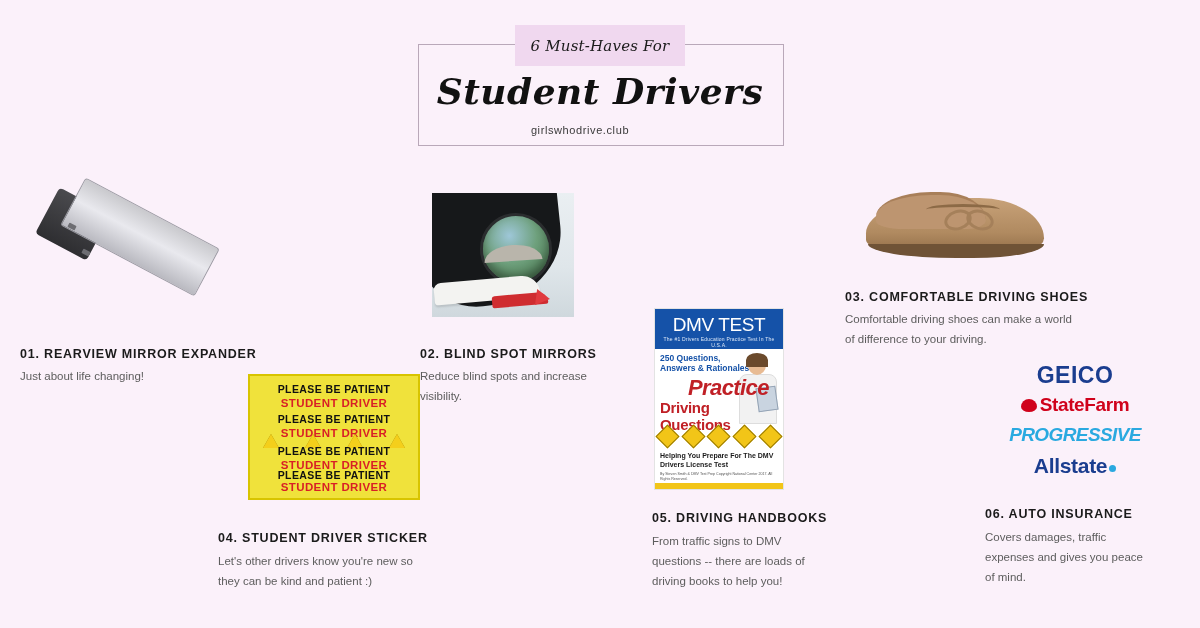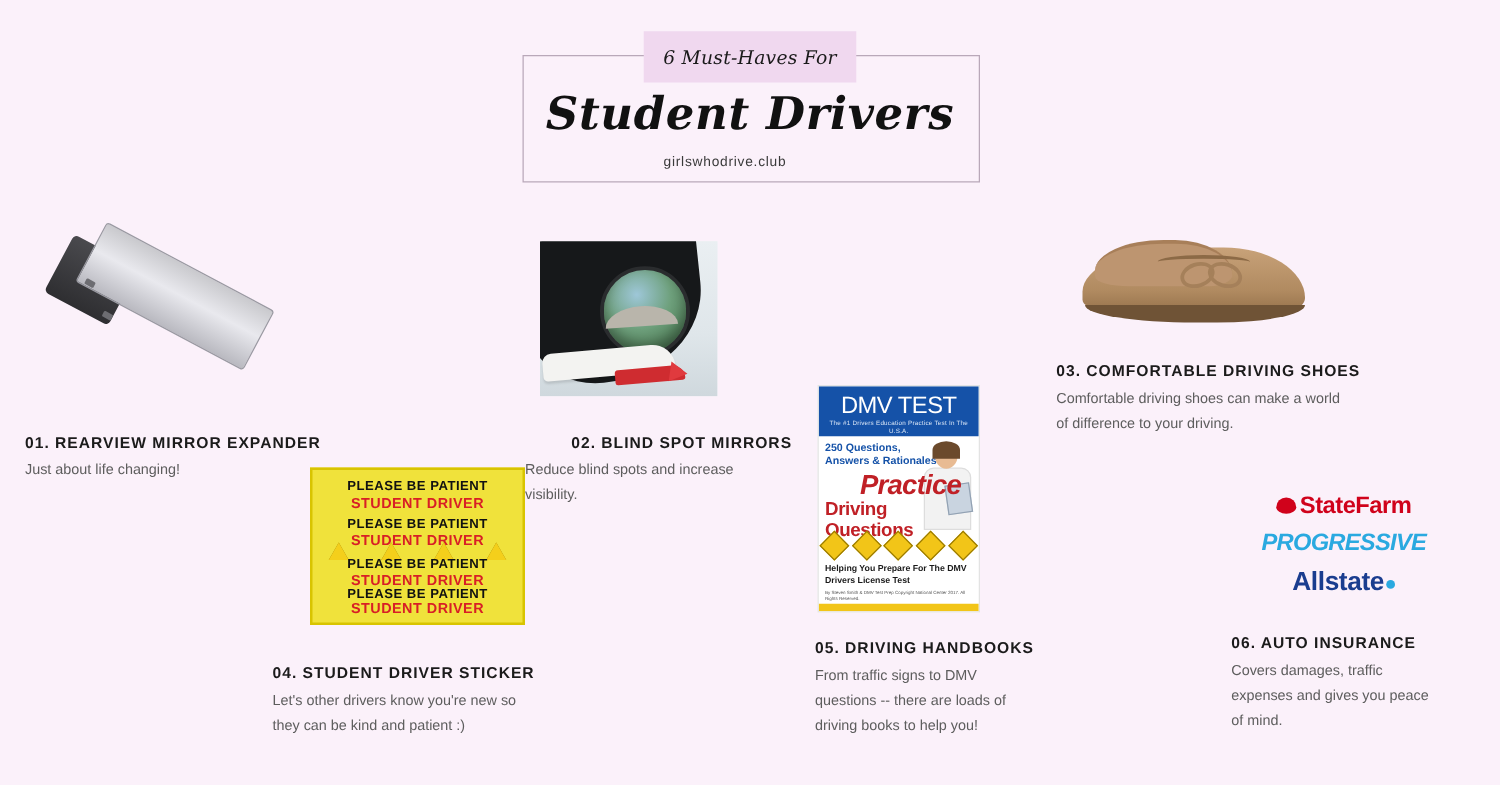--- a/index.html
+++ b/index.html
@@ -510,21 +510,21 @@
 
 <div id="img-02">
   <div class="sky"></div>
   <div class="mirror-housing"></div>
   <div class="round-mirror"></div>
   <div class="road"></div>
   <div class="car-white"></div>
   <div class="car-red"></div>
   <div class="arrow"></div>
 </div>
-<div class="item-title" style="left:420px; top:347px;margin-left:37px;">02. BLIND SPOT MIRRORS</div>
+<div class="item-title" style="left:420px; top:347px;">02. BLIND SPOT MIRRORS</div>
 <div class="item-desc" style="left:420px; top:366px; width:200px;">Reduce blind spots and increase visibility.</div>
 
 <div id="img-03">
   <div class="shoe-body"></div>
   <div class="shoe-collar"></div>
   <div class="shoe-sole"></div>
   <div class="lace"></div>
   <div class="bow-l"></div>
   <div class="bow-r"></div>
 </div>
@@ -578,20 +578,21 @@
     <div>Drivers License Test</div>
   </div>
   <div class="bk-fine">By Steven Smith &amp; DMV Test Prep
 Copyright National Center 2017. All Rights Reserved.</div>
   <div class="bk-bottom"></div>
 </div>
 <div class="item-title" style="left:652px; top:511px;">05. DRIVING HANDBOOKS</div>
 <div class="item-desc" style="left:652px; top:531px; width:180px;">From traffic signs to DMV questions -- there are loads of driving books to help you!</div>
 
 <div id="img-06">
+  <div class="logo geico">GEICO</div>
   <div class="logo statefarm">
     <span class="sf-mark"></span><span>StateFarm</span>
   </div>
   <div class="logo progressive">PROGRESSIVE</div>
   <div class="logo allstate">
     <span>Allstate</span><span class="dot"></span>
   </div>
 </div>
 <div class="item-title" style="left:985px; top:507px;">06. AUTO INSURANCE</div>
 <div class="item-desc" style="left:985px; top:527px; width:170px;">Covers  damages, traffic expenses and gives you peace of mind.</div>

